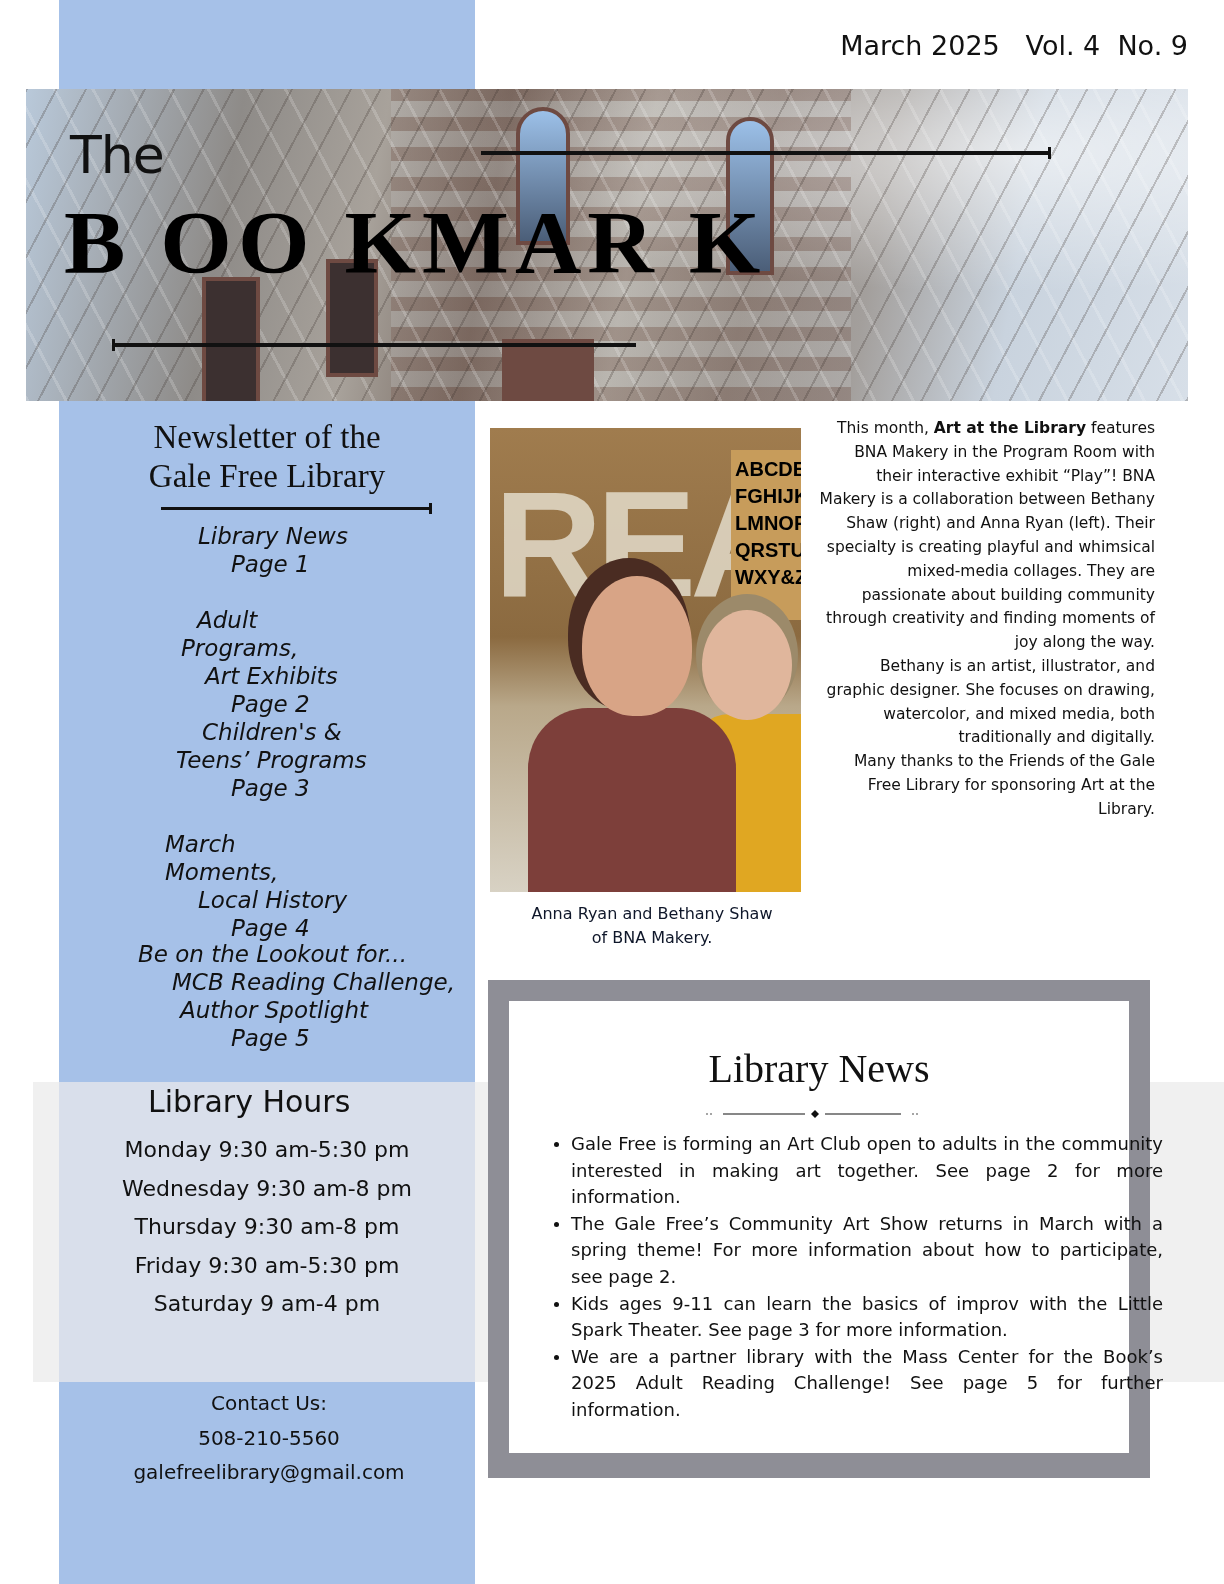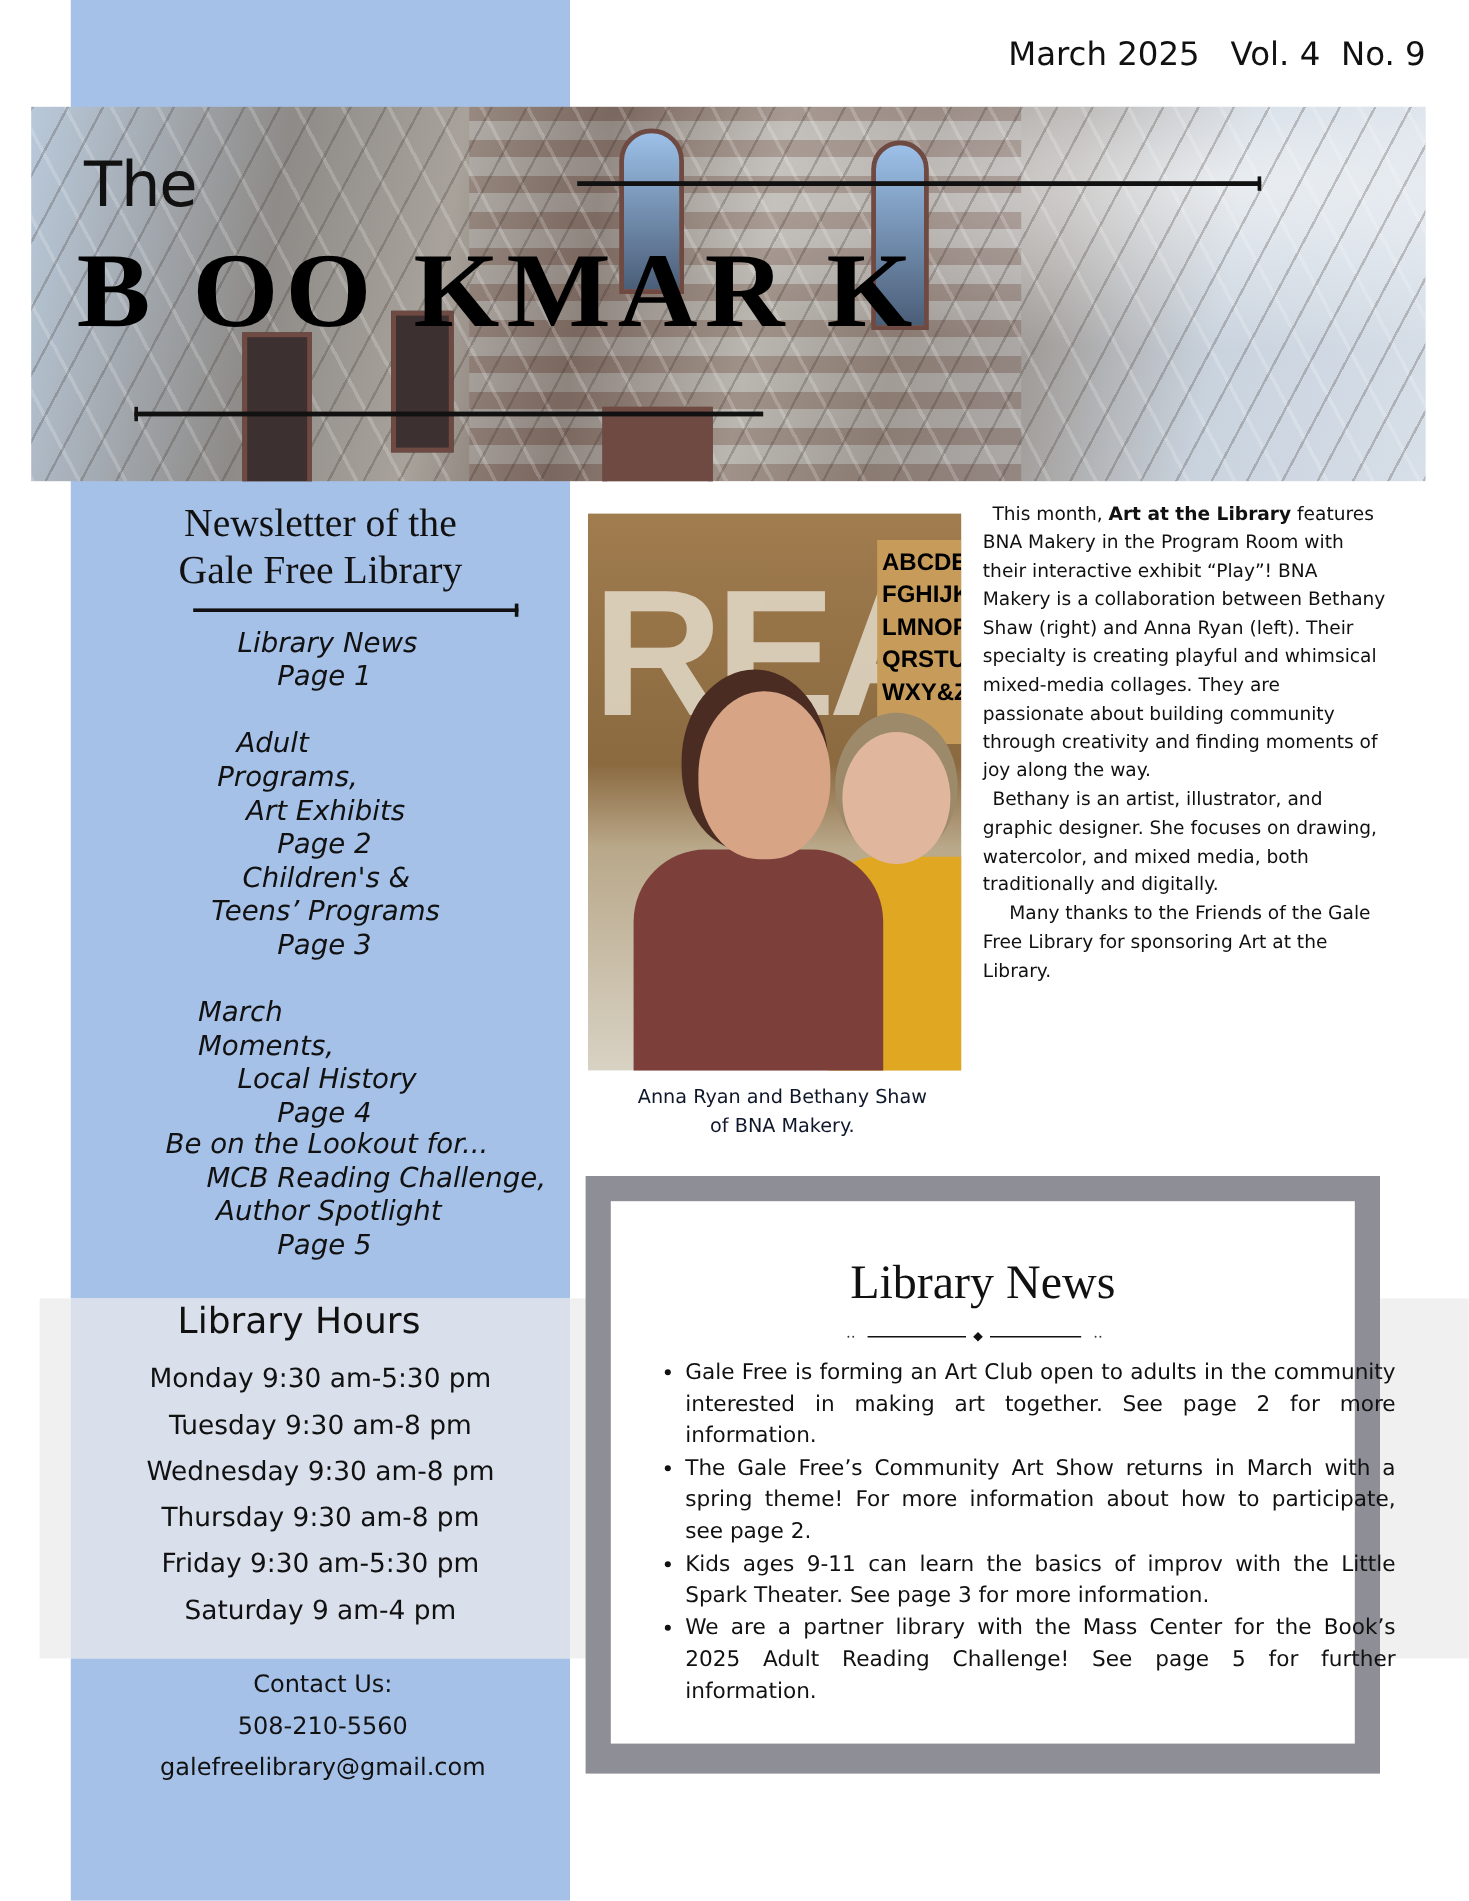--- a/index.html
+++ b/index.html
@@ -60,21 +60,21 @@
     .photo .alpha { position:absolute; right:0; top:22px; width:70px; height:170px; background:#c79c5b; color:#000000; font-family:"Liberation Sans", sans-serif; font-weight:bold; font-size:20px; line-height:27px; padding:6px 4px; box-sizing:border-box; overflow:hidden; white-space:pre; }
     .photo .p1-head { position:absolute; left:92px; top:148px; width:110px; height:140px; border-radius:50% 50% 46% 46%; background:#d8a486; box-shadow: -8px -12px 0 6px #4a2c22; }
     .photo .p1-body { position:absolute; left:38px; top:280px; width:208px; height:200px; border-radius:60px 60px 0 0; background:#7d3f3a; }
     .photo .p2-head { position:absolute; left:212px; top:182px; width:90px; height:110px; border-radius:50%; background:#e0b69c; box-shadow: 0 -10px 0 6px #9c8a6a; }
     .photo .p2-body { position:absolute; left:200px; top:286px; width:120px; height:200px; border-radius:40px 0 0 0; background:#e0a722; }
 
     .caption { left: 490px; top: 902px; width: 324px; text-align:center; font-family:"DejaVu Sans", sans-serif; font-size: 16px; line-height: 24px; color:#0f172a; }
 
     
     .article { left: 819px; top: 417px; width: 336px; font-family:"DejaVu Sans", sans-serif; font-size: 15.5px; line-height: 23.8px; color:#111; text-align: left; }
-    .article p { margin: 0; text-indent: 8px; }
+    .article p { margin: 0; text-indent: 8px; text-align: right; }
     .article b { font-weight: bold; }
 
     
     .news-box { left: 488px; top: 980px; width: 662px; height: 498px; background:#8e8e96; }
     .news-inner { position:absolute; left: 21px; top: 21px; width: 620px; height: 452px; background:#fff; }
     .news-title { position:absolute; left:0; width:100%; top: 44px; text-align:center; font-family:"Liberation Serif","DejaVu Serif", serif; font-size: 40px; color:#111; }
     .news-divider { position:absolute; left: 196px; top: 108px; width: 228px; height: 10px; }
     .news-list { position:absolute; left: 18px; top: 130px; width: 592px; margin:0; padding-left: 44px; font-family:"DejaVu Sans", sans-serif; font-size: 18px; line-height: 26.6px; color:#111; text-align: justify; }
     .news-list li { padding-left: 0; }
     .news-list li::marker { font-size: 16px; }
@@ -124,21 +124,20 @@
   <div class="line" style="left:172px; top:392px;">Page 4</div>
   <div class="line" style="left:79px;  top:418px;">Be on the Lookout for...</div>
   <div class="line" style="left:72px;  top:446px;margin-left:41px;">MCB Reading Challenge,</div>
   <div class="line" style="left:121px; top:474px;">Author Spotlight</div>
   <div class="line" style="left:172px; top:502px;">Page 5</div>
 </div>
 
 <div class="abs hours-title">Library Hours</div>
 <div class="abs hours-list">
   <div>Monday 9:30 am-5:30 pm</div>
-  <div>Tuesday 9:30 am-8 pm</div>
   <div>Wednesday 9:30 am-8 pm</div>
   <div>Thursday 9:30 am-8 pm</div>
   <div>Friday 9:30 am-5:30 pm</div>
   <div>Saturday 9 am-4 pm</div>
 </div>
 
 <div class="abs contact">
   <div>Contact Us:</div>
   <div>508-210-5560</div>
   <div>galefreelibrary@gmail.com</div>

